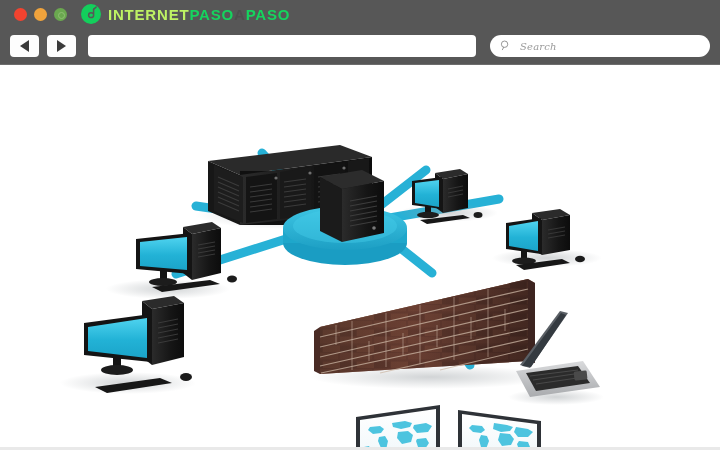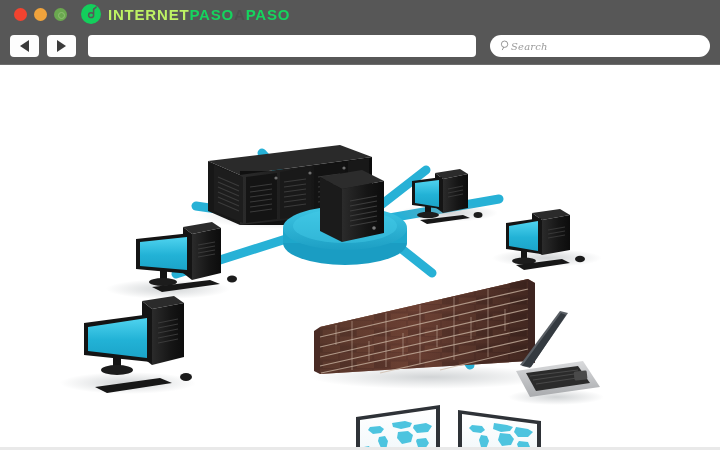--- a/index.html
+++ b/index.html
@@ -54,21 +54,21 @@
   .tri.left{border-right:9px solid #3a3a3a;}
   .tri.right{border-left:9px solid #3a3a3a;}
 
   .urlbar{
     flex:1 1 auto;height:22px;background:#ffffff;border-radius:4px;
     margin-left:4px;margin-right:6px;
   }
   .searchbox{
     width:220px;height:22px;background:#ffffff;border-radius:12px;
     display:flex;align-items:center;padding:0 10px;box-sizing:border-box;
-    flex:0 0 auto;gap:0;
+    flex:0 0 auto;gap:9px;
   }
   .searchbox svg{flex:0 0 auto;}
   .search-label{
     font-size:10px;color:#9a9a9a;font-family:"DejaVu Serif",serif;
     font-style:italic;letter-spacing:.2px;
   }
 
   
   .content{flex:1 1 auto;position:relative;background:#ffffff;overflow:hidden;}
   .scene{position:absolute;left:0;top:0;width:720px;height:385px;}

